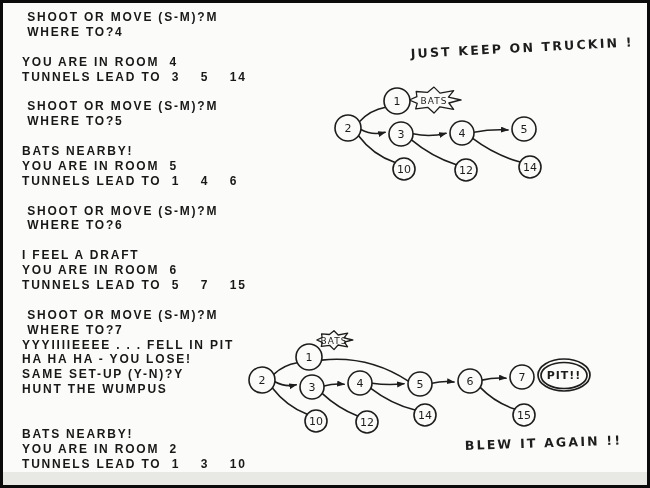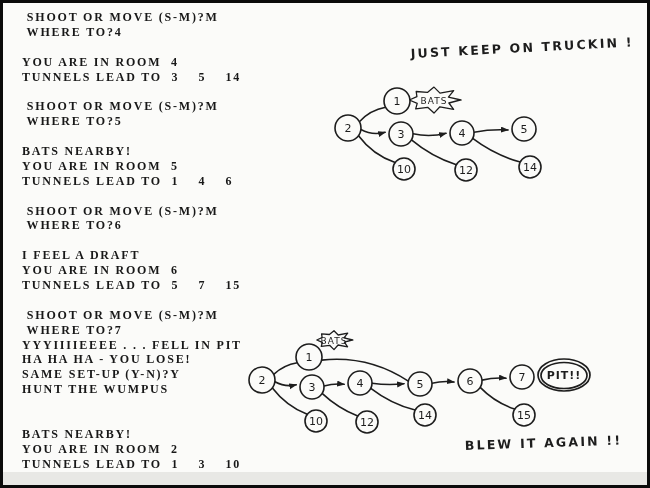--- a/index.html
+++ b/index.html
@@ -16,21 +16,21 @@
     border:3px solid #0b0b0b;
     overflow:hidden;
     font-family:"DejaVu Sans Mono", monospace;
   }
   .scan-band{
     position:absolute;left:0;right:0;bottom:0;height:13px;
     background:#e8e8e5;
   }
   .terminal{
     position:absolute;left:19px;top:7px;
-    font-family:Liberation Serif, serif;
+    font-family:Liberation Sans, sans-serif;
     font-size:12px;
     font-weight:bold;
     letter-spacing:1.8px;
     line-height:14.9px;
     color:var(--ttype);
     white-space:pre;
   }
   .tline{height:14.9px;}
   svg.overlay{
     position:absolute;left:0;top:0;width:650px;height:488px;

